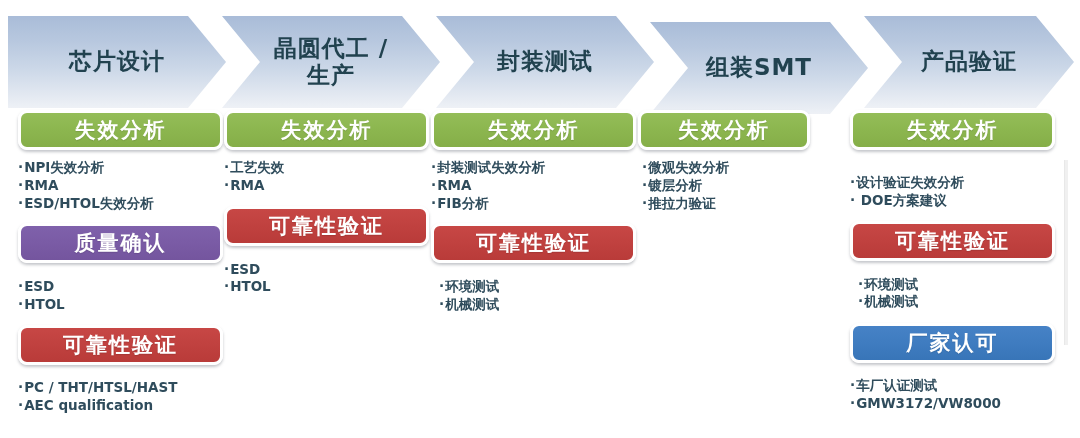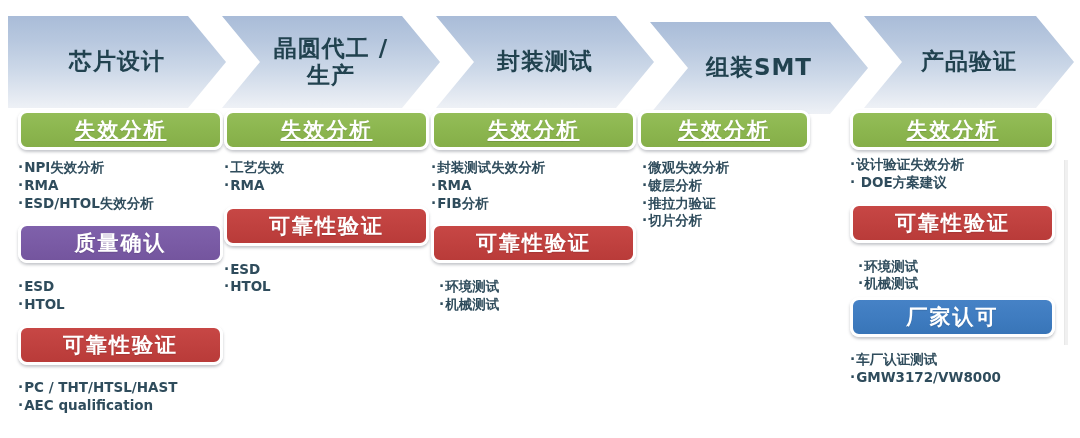--- a/index.html
+++ b/index.html
@@ -50,21 +50,21 @@
   .pill{
     position:relative;
     height:40px;border-radius:9px;
     display:flex;align-items:center;justify-content:center;
     color:#ffffff;font-size:21px;font-weight:bold;letter-spacing:2px;
     border:3px solid #ffffff;
     box-shadow:0 2px 3px rgba(110,115,125,.40);
     box-sizing:border-box;
     text-shadow:0 1px 1px rgba(0,0,0,.12);
   }
-  .pill.green {background:linear-gradient(to bottom,#94bd58 0%,#8cb64f 50%,#85ae48 100%);text-decoration:underline;}
+  .pill.green {background:linear-gradient(to bottom,#94bd58 0%,#8cb64f 50%,#85ae48 100%);}
   .pill.purple{background:linear-gradient(to bottom,#7f61ab 0%,#7a5ba5 50%,#74559e 100%);}
   .pill.red   {background:linear-gradient(to bottom,#c74745 0%,#c0413f 50%,#b93b39 100%);}
   .pill.blue  {background:linear-gradient(to bottom,#4682c6 0%,#3f7cc0 50%,#3875b8 100%);}
 
   .bullets{
     margin:0;padding:0;list-style:none;
     color:#2f4c5c;font-size:13.5px;font-weight:bold;line-height:1.32;
   }
   .bullets li{white-space:nowrap;}
   .bullets li .dot{margin-right:1px;}
@@ -179,43 +179,42 @@
 
     <div class="col k4">
 
       <div class="pill green" style="margin-top:2px;width:172px;">
         <span>失效分析</span>
       </div>
       <ul class="bullets" style="margin-top:9px;padding-left:4px;">
         <li><span class="dot">·</span><span>微观失效分析</span></li>
         <li><span class="dot">·</span><span>镀层分析</span></li>
         <li><span class="dot">·</span><span>推拉力验证</span></li>
-        <li><span class="dot">·</span><span>切片分析</span></li>
       </ul>
     </div>
 
     <div class="col k5">
 
       <div class="pill green" style="margin-top:2px;">
         <span>失效分析</span>
       </div>
-      <ul class="bullets" style="margin-top:6px;">
+      <ul class="bullets" style="margin-top:24px;">
         <li><span class="dot">·</span><span>设计验证失效分析</span></li>
         <li><span class="dot">·</span><span> DOE方案建议</span></li>
       </ul>
 
       <div class="pill red" style="margin-top:11px;">
         <span>可靠性验证</span>
       </div>
       <ul class="bullets" style="margin-top:15px;padding-left:8px;">
         <li><span class="dot">·</span><span>环境测试</span></li>
         <li><span class="dot">·</span><span>机械测试</span></li>
       </ul>
 
-      <div class="pill blue" style="margin-top:4px;">
+      <div class="pill blue" style="margin-top:12px;">
         <span>厂家认可</span>
       </div>
       <ul class="bullets" style="margin-top:14px;">
         <li><span class="dot">·</span><span>车厂认证测试</span></li>
         <li><span class="dot">·</span><span>GMW3172/VW8000</span></li>
       </ul>
     </div>
 
   </div>
 

